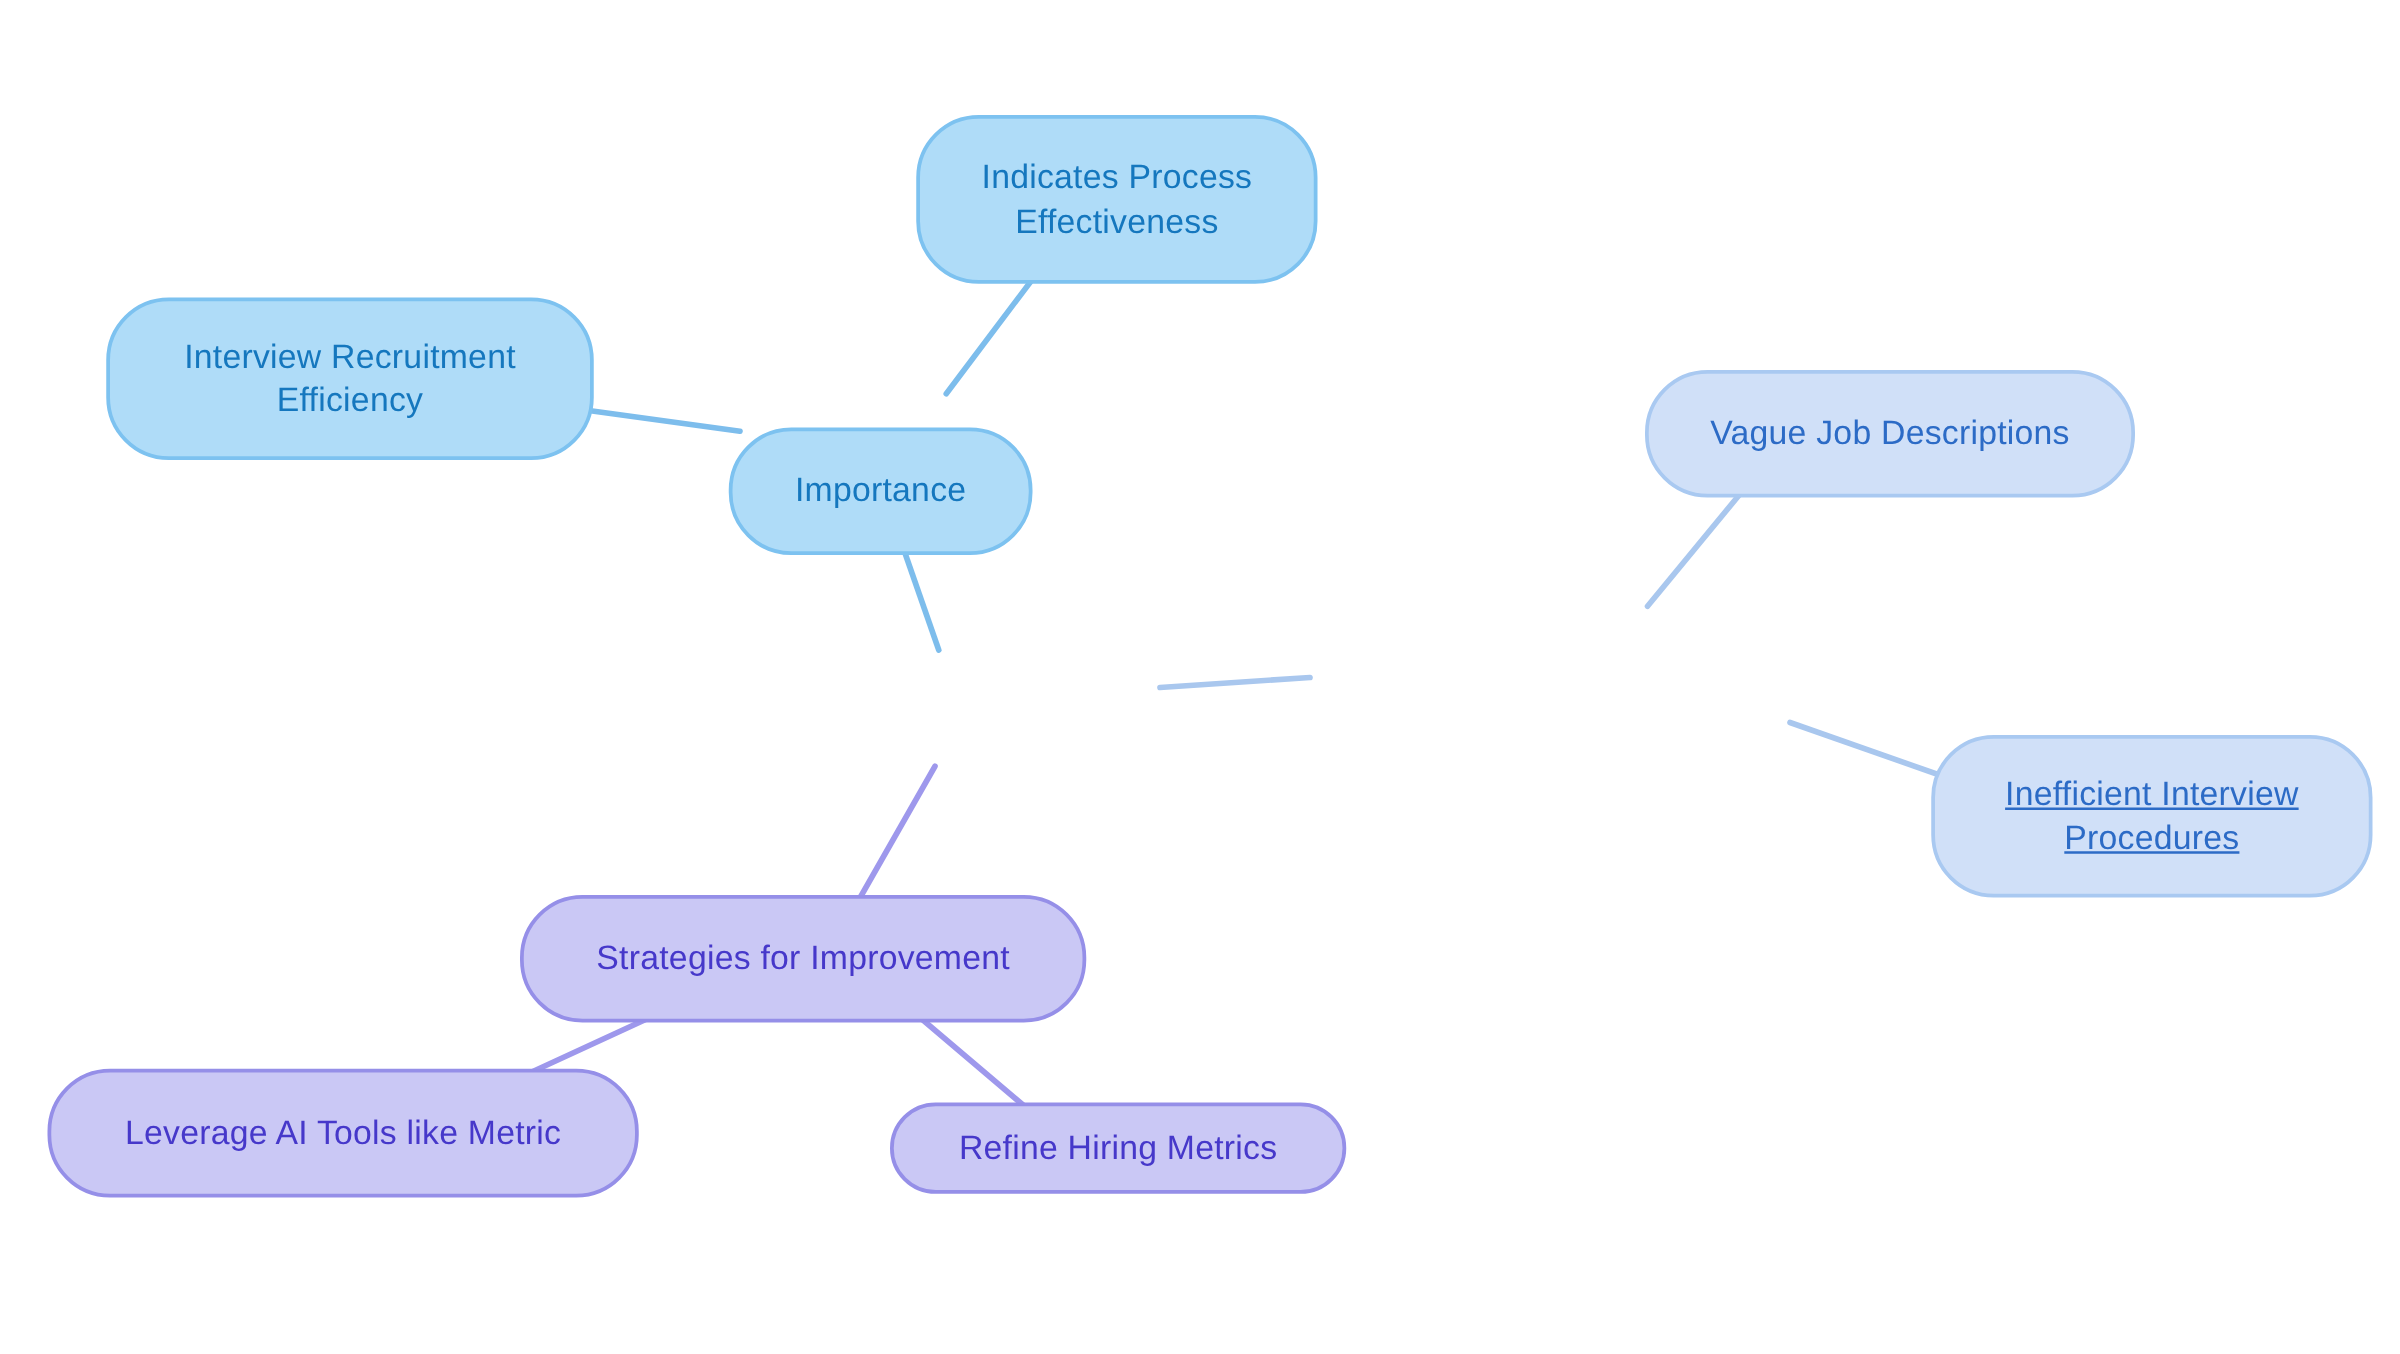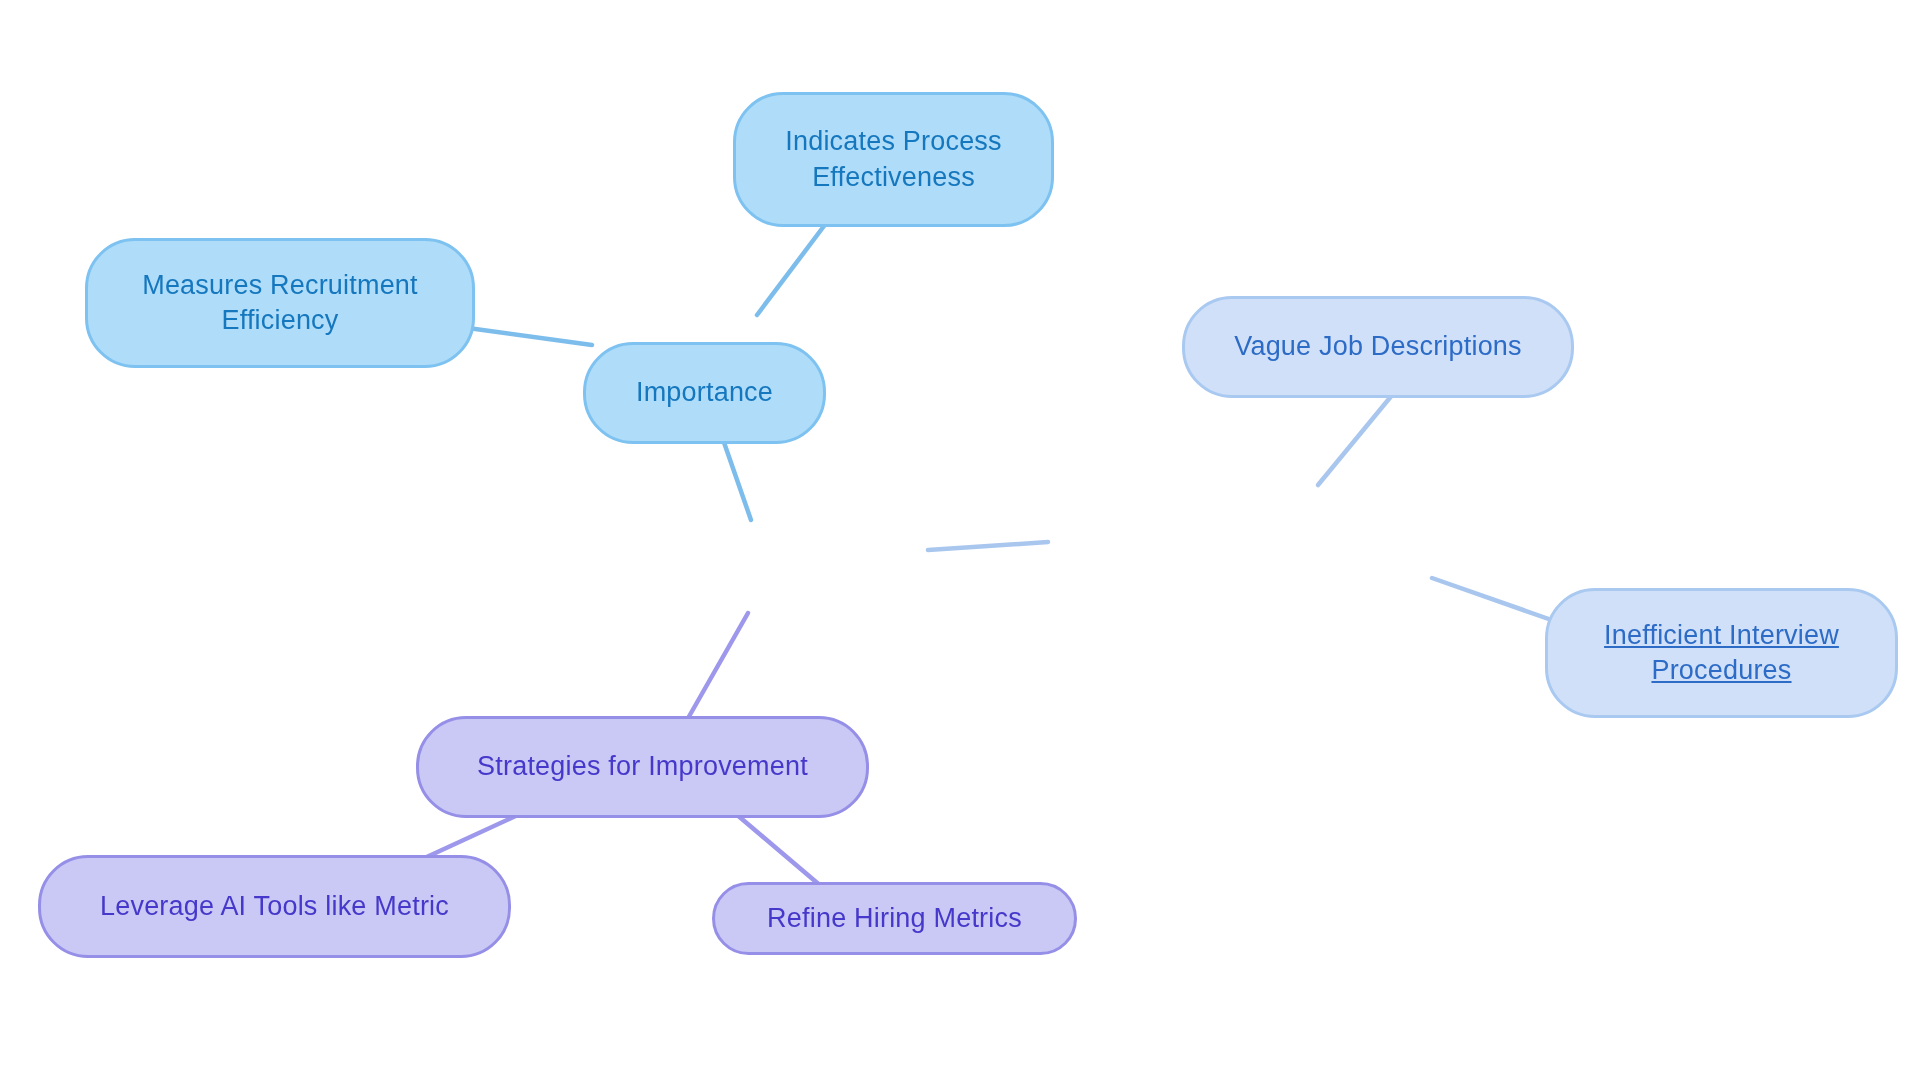--- a/index.html
+++ b/index.html
@@ -58,21 +58,21 @@
     background: #CAC8F5;
     border: 3px solid #958FE8;
     color: #4638CA;
   }
   
   #n-root        { left: 598px;  top: 515px; width: 337px; height: 103px; }
   #n-importance  { left: 583px;  top: 310px; width: 243px; height: 102px; margin-top: 32px; }
   #n-measures    { left: 85px;   top: 238px; width: 390px; height: 130px; }
   #n-indicates   { left: 733px;  top: 92px;  width: 321px; height: 135px; }
   #n-factors     { left: 1042px; top: 480px; width: 468px; height: 102px; }
-  #n-vague       { left: 1182px; top: 296px; width: 392px; height: 102px; }
+  #n-vague       { left: 1316px; top: 296px; width: 392px; height: 102px; }
   #n-inefficient { left: 1545px; top: 588px; width: 353px; height: 130px; text-decoration: underline; }
   #n-strategies  { left: 416px;  top: 716px; width: 453px; height: 102px; }
   #n-leverage    { left: 38px;   top: 855px; width: 473px; height: 103px; }
   #n-refine      { left: 712px;  top: 882px; width: 365px; height: 73px; text-align: center; }
 </style>
 </head>
 <body>
 
 <div id="stage">
 
@@ -86,21 +86,21 @@
     <line x1="1393" y1="394" x2="1318" y2="485" stroke="#A9C7EE" stroke-width="4.5" stroke-linecap="round"></line>
     <line x1="1432" y1="578" x2="1563" y2="624" stroke="#A9C7EE" stroke-width="4.5" stroke-linecap="round"></line>
 
     <line x1="748" y1="613" x2="687" y2="720" stroke="#9E98EC" stroke-width="4.5" stroke-linecap="round"></line>
     <line x1="520" y1="814" x2="418" y2="861" stroke="#9E98EC" stroke-width="4.5" stroke-linecap="round"></line>
     <line x1="736" y1="814" x2="822" y2="887" stroke="#9E98EC" stroke-width="4.5" stroke-linecap="round"></line>
   </svg>
 
 
   <div id="n-importance" class="node b1">Importance</div>
-  <div id="n-measures" class="node b1">Measures Recruitment Efficiency</div>
+  <div id="n-measures" class="node b1">Interview Recruitment Efficiency</div>
   <div id="n-indicates" class="node b1">Indicates Process Effectiveness</div>
 
   <div id="n-vague" class="node b2">Vague Job Descriptions</div>
   <div id="n-inefficient" class="node b2">Inefficient Interview Procedures</div>
 
   <div id="n-strategies" class="node b3">Strategies for Improvement</div>
   <div id="n-leverage" class="node b3">Leverage AI Tools like Metric</div>
   <div id="n-refine" class="node b3">Refine Hiring Metrics</div>
 
 </div>

